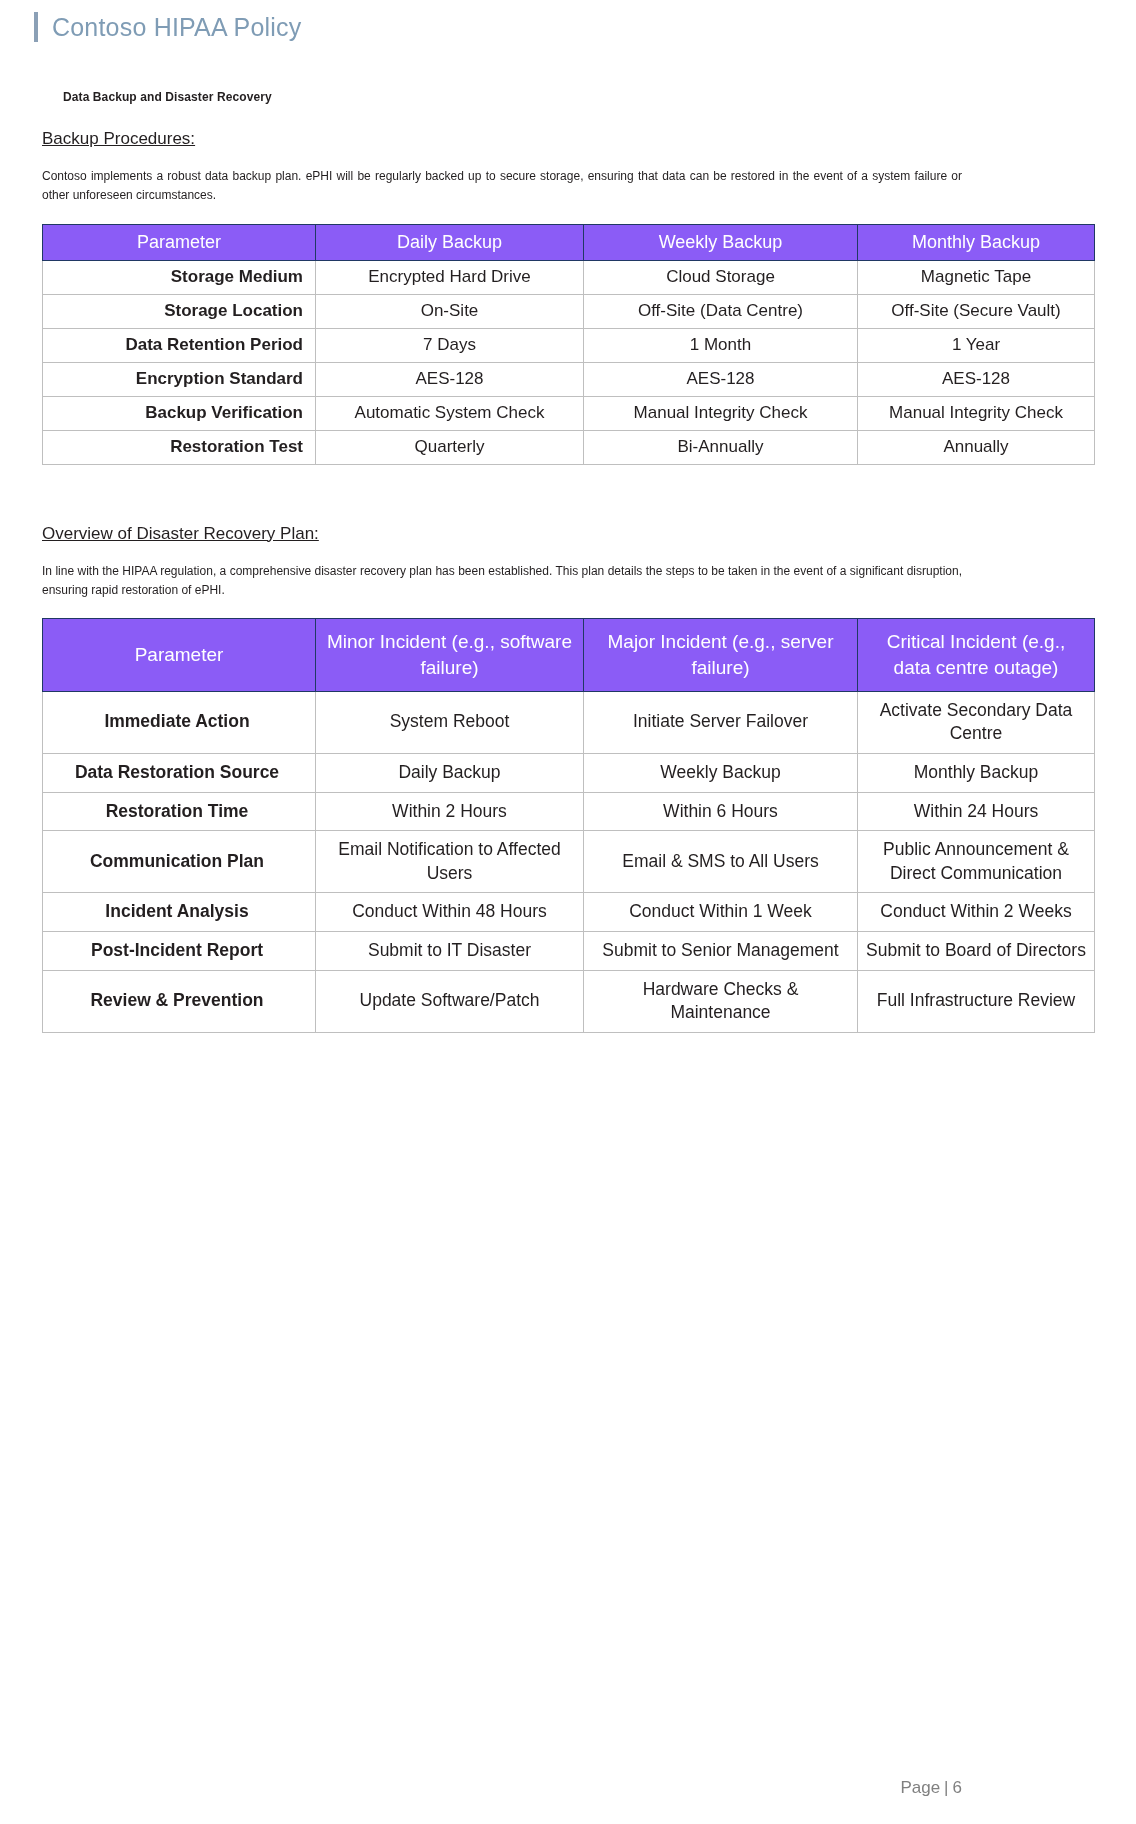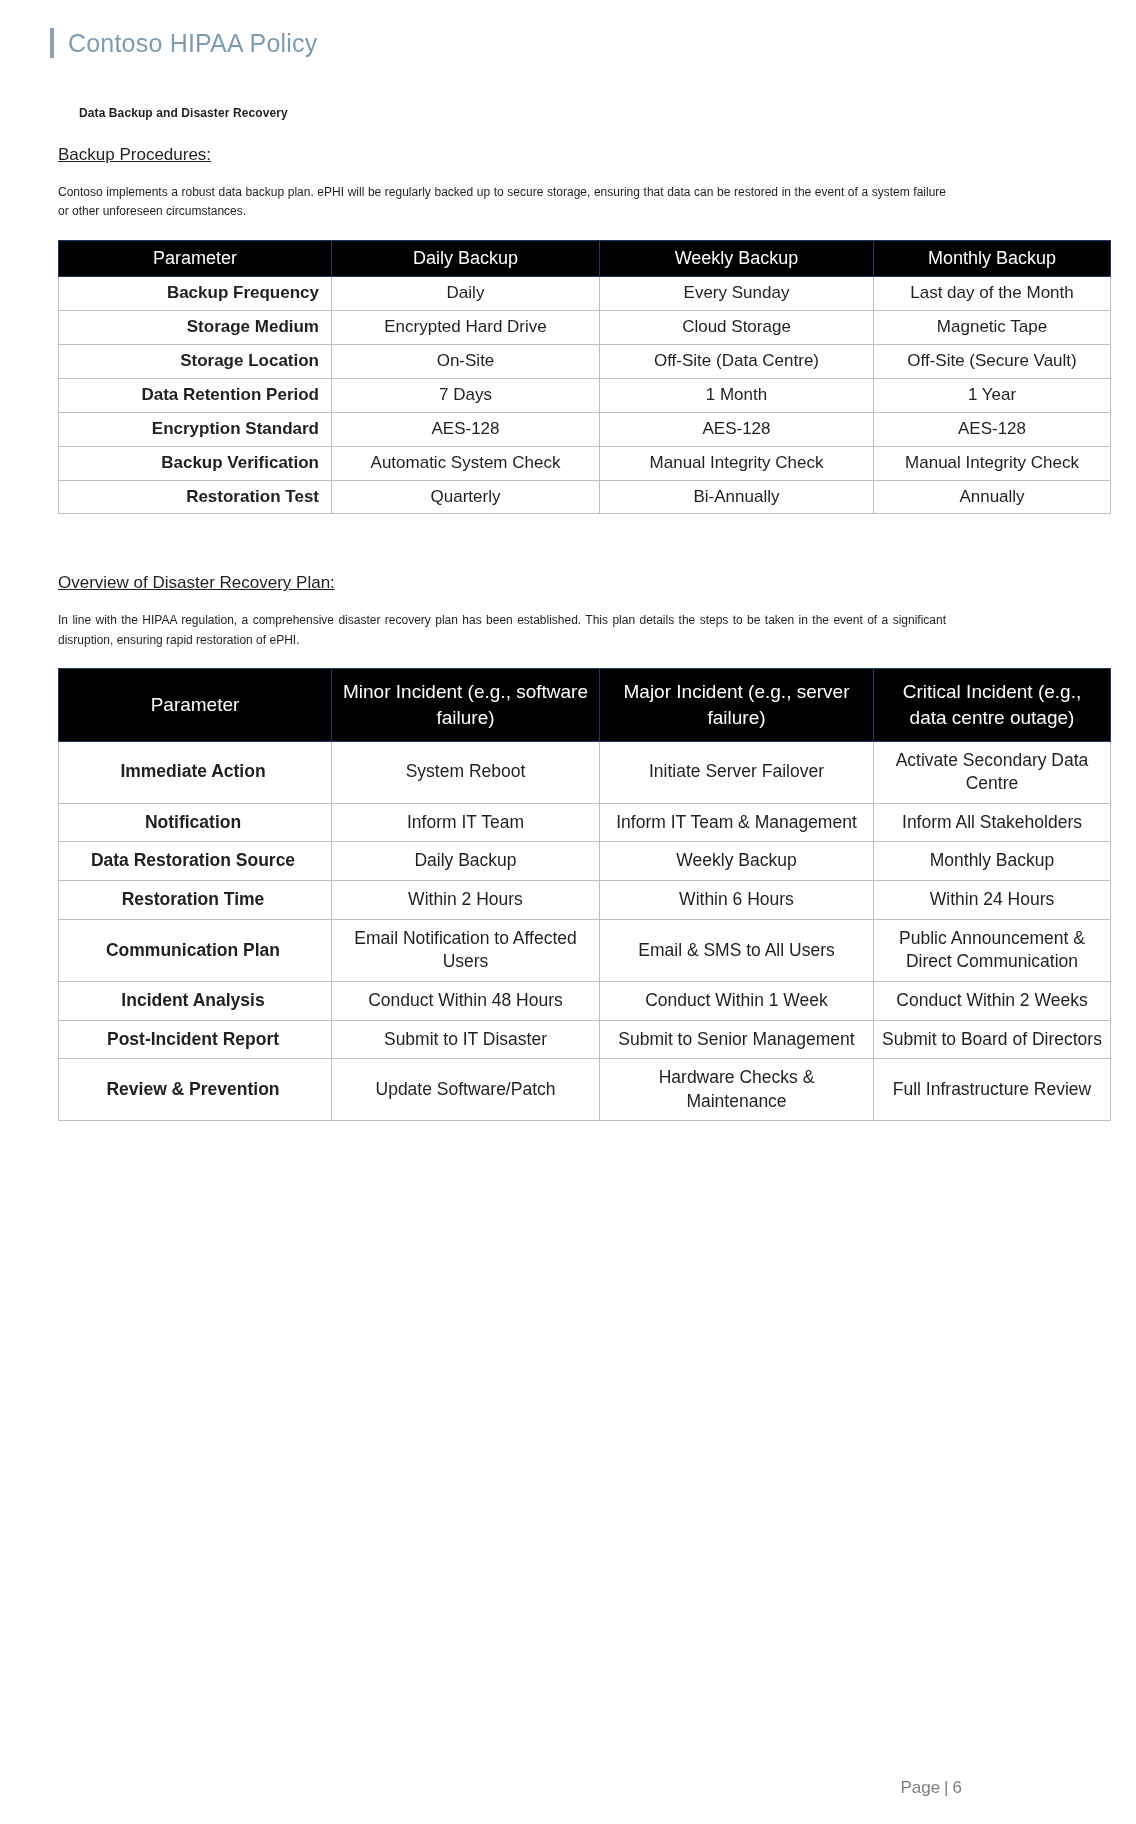--- a/index.html
+++ b/index.html
@@ -13,21 +13,21 @@
     font-family: "Liberation Serif", serif;
     color: #231f20;
     position: relative;
     overflow: hidden;
   }
   .page {
     position: relative;
     width: 1004px;
     height: 1824px;
     box-sizing: border-box;
-    padding: 16px;
+    padding: 0;
   }
 
   
   .doc-header {
     display: flex;
     align-items: center;
     padding: 8px 0 0 34px;
     height: 46px;
     box-sizing: border-box;
   }
@@ -81,21 +81,21 @@
   
   table.doc-table {
     border-collapse: collapse;
     width: 100%;
     margin-top: 18px;
     font-family: "Liberation Sans", sans-serif;
     font-size: 17px;
     table-layout: fixed;
   }
   table.doc-table th {
-    background: #000000;
+    background: #8b5cf6;
     color: #ffffff;
     font-weight: 400;
     font-size: 18px;
     padding: 7px 6px;
     text-align: center;
     border: 1px solid #203864;
     vertical-align: middle;
   }
   table.doc-table td {
     border: 1px solid #bfbfbf;
@@ -172,26 +172,20 @@
       <thead>
         <tr>
           <th>Parameter</th>
           <th>Daily Backup</th>
           <th>Weekly Backup</th>
           <th>Monthly Backup</th>
         </tr>
       </thead>
       <tbody>
         <tr>
-          <td class="rowhead">Backup Frequency</td>
-          <td>Daily</td>
-          <td>Every Sunday</td>
-          <td>Last day of the Month</td>
-        </tr>
-        <tr>
           <td class="rowhead">Storage Medium</td>
           <td>Encrypted Hard Drive</td>
           <td>Cloud Storage</td>
           <td>Magnetic Tape</td>
         </tr>
         <tr>
           <td class="rowhead">Storage Location</td>
           <td>On-Site</td>
           <td>Off-Site (Data Centre)</td>
           <td>Off-Site (Secure Vault)</td>
@@ -245,26 +239,20 @@
         </tr>
       </thead>
       <tbody>
         <tr>
           <td class="rowhead">Immediate Action</td>
           <td>System Reboot</td>
           <td>Initiate Server Failover</td>
           <td>Activate Secondary Data Centre</td>
         </tr>
         <tr>
-          <td class="rowhead">Notification</td>
-          <td>Inform IT Team</td>
-          <td>Inform IT Team &amp; Management</td>
-          <td>Inform All Stakeholders</td>
-        </tr>
-        <tr>
           <td class="rowhead">Data Restoration Source</td>
           <td>Daily Backup</td>
           <td>Weekly Backup</td>
           <td>Monthly Backup</td>
         </tr>
         <tr>
           <td class="rowhead">Restoration Time</td>
           <td>Within 2 Hours</td>
           <td>Within 6 Hours</td>
           <td>Within 24 Hours</td>

